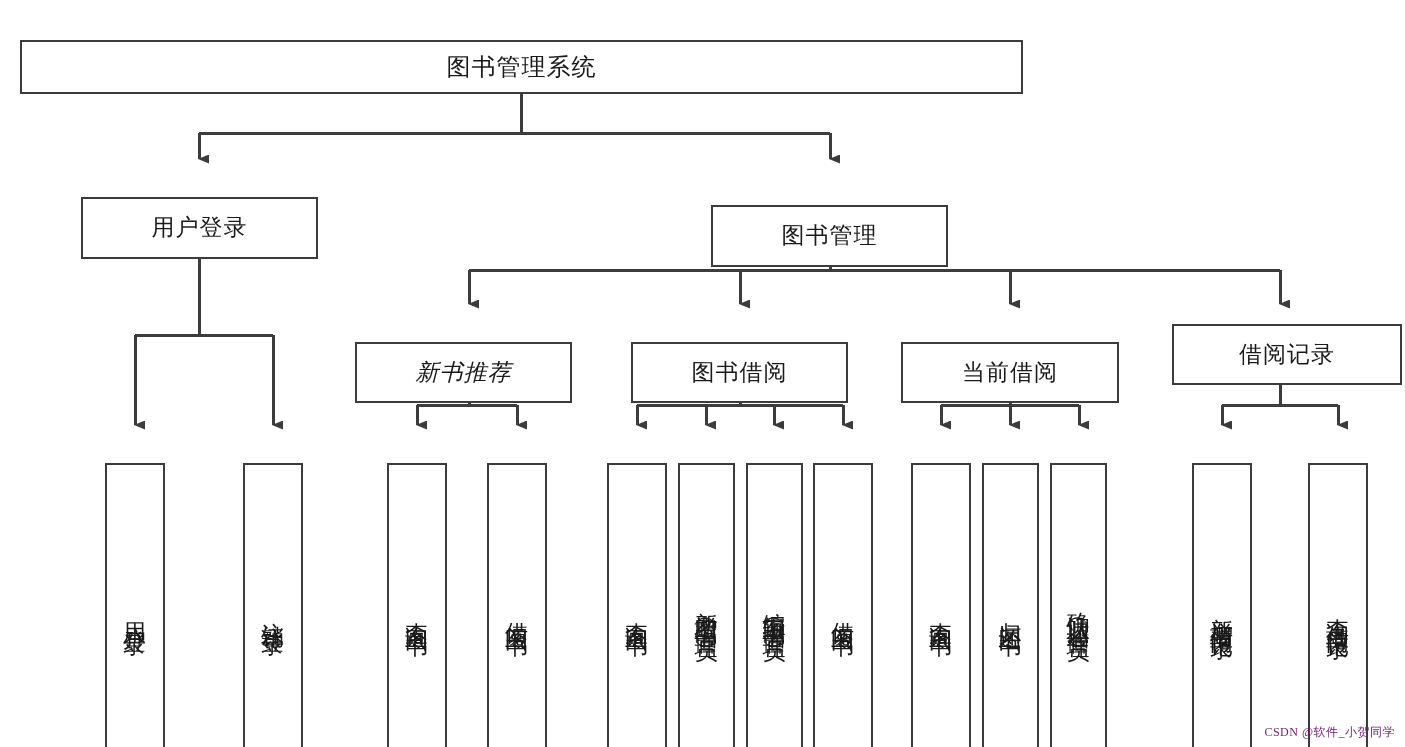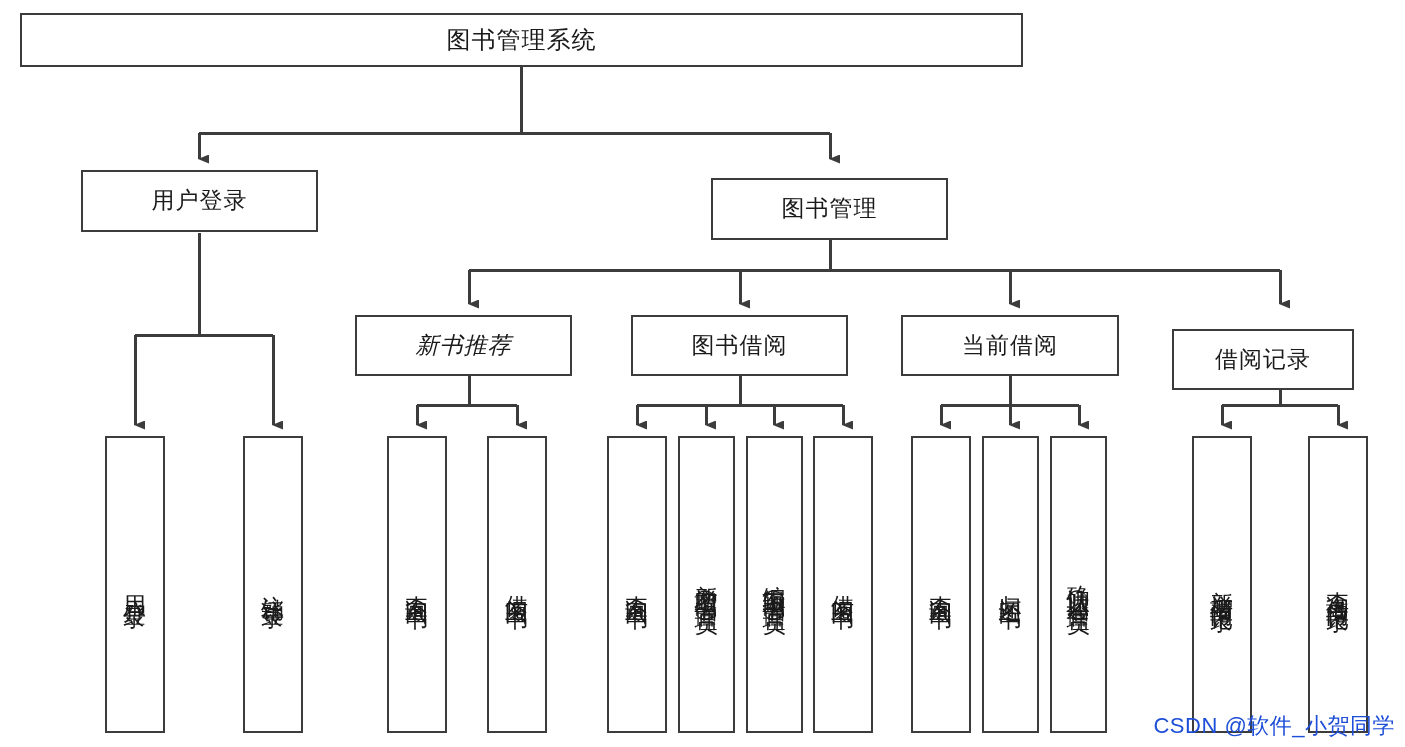--- a/index.html
+++ b/index.html
@@ -28,20 +28,21 @@
   .node {
     position: absolute;
     box-sizing: border-box;
     background: #ffffff;
     border: 2px solid #3c3c3c;
     display: flex;
     align-items: center;
     justify-content: center;
     color: #1a1a1a;
     z-index: 2;
+    margin-top: 27px;
   }
   .node-label {
     display: block;
     text-align: center;
     line-height: 1.18;
     letter-spacing: 1px;
   }
   
   .node.horiz .node-label {
     font-size: 23px;
@@ -55,26 +56,26 @@
     letter-spacing: 4px;
     line-height: 1.05;
   }
   .node.root .node-label {
     font-size: 24px;
   }
   #watermark {
     position: absolute;
     right: 10px;
     bottom: 6px;
-    font-size: 22px;
-    color: #1d4ed8;
+    font-size: 12px;
+    color: #701a75;
     letter-spacing: 0.5px;
     z-index: 5;
     white-space: nowrap;
-    font-family: Liberation Sans, sans-serif;
+    font-family: Liberation Serif, serif;
   }
 </style>
 </head>
 <body>
 
 <div id="diagram-root">
 
   <svg id="diagram-svg" viewBox="0 0 1405 747" xmlns="http://www.w3.org/2000/svg">
     <defs>
       <marker id="arrowhead" markerWidth="9" markerHeight="11" refX="4.5" refY="10" orient="auto" markerUnits="userSpaceOnUse">
@@ -142,21 +143,21 @@
   </div>
 
   <div class="node horiz" style="left:901px; top:315px; width:218px; height:61px;">
     <span class="node-label">当前借阅</span>
   </div>
 
   <div class="node horiz" style="left:631px; top:315px; width:217px; height:61px;">
     <span class="node-label">图书借阅</span>
   </div>
 
-  <div class="node horiz" style="left:1172px; top:329px; width:182px; height:61px;">
+  <div class="node horiz" style="left:1172px; top:297px; width:230px; height:61px;">
     <span class="node-label">借阅记录</span>
   </div>
 
   <div class="node vert" style="left:105px; top:436px; width:60px; height:297px;">
     <span class="node-label">用户登录</span>
   </div>
   <div class="node vert" style="left:243px; top:436px; width:60px; height:297px;">
     <span class="node-label">注销登录</span>
   </div>
 

